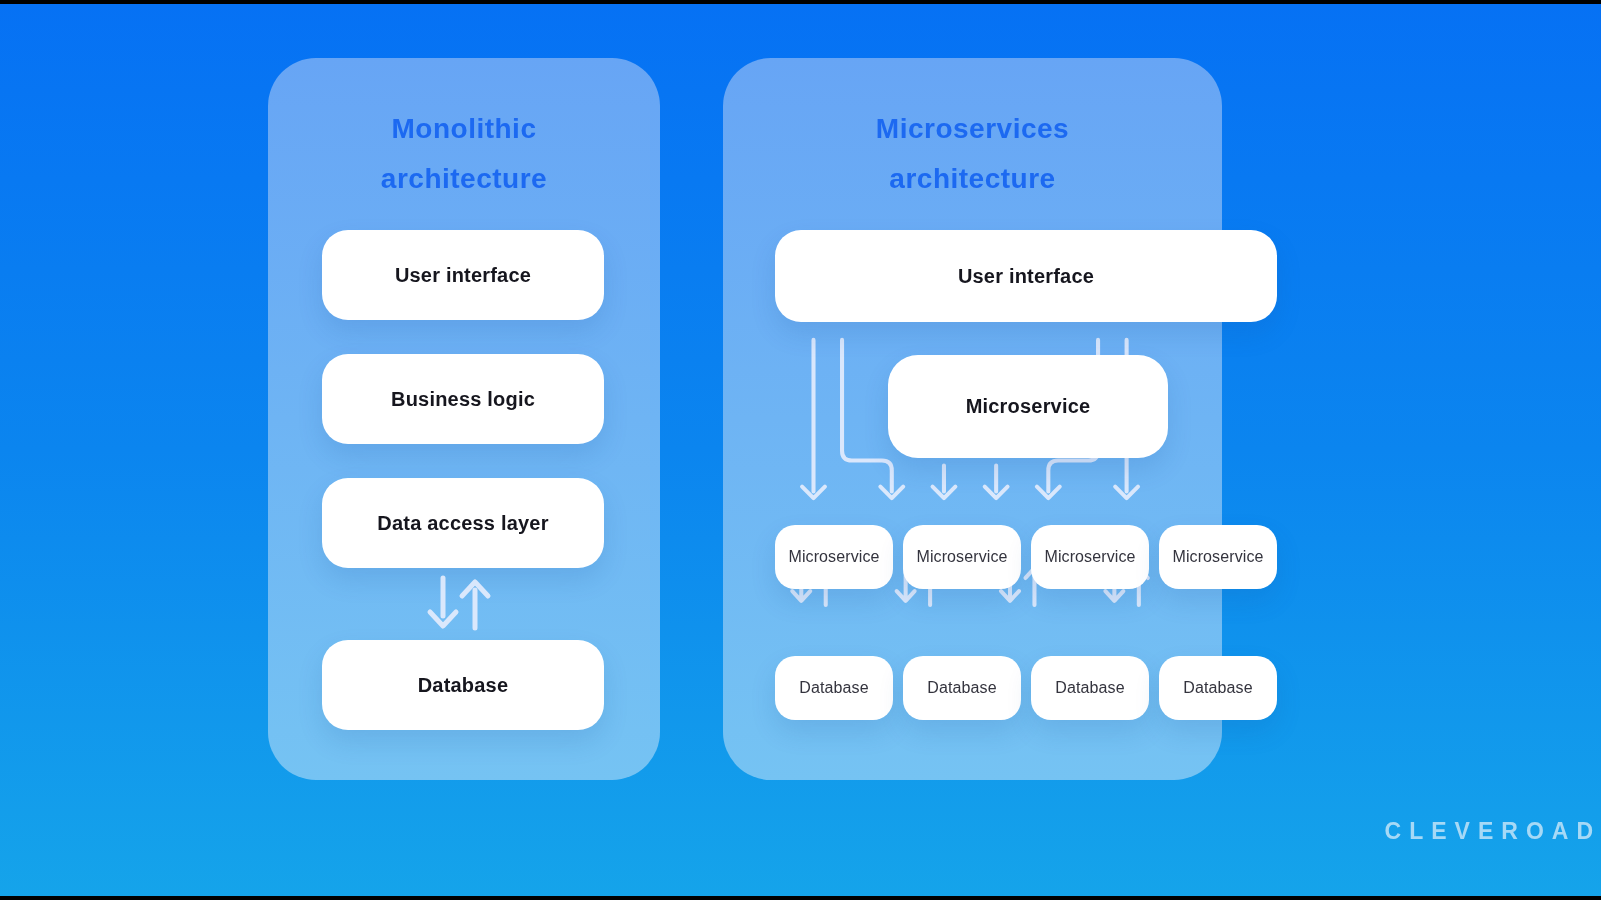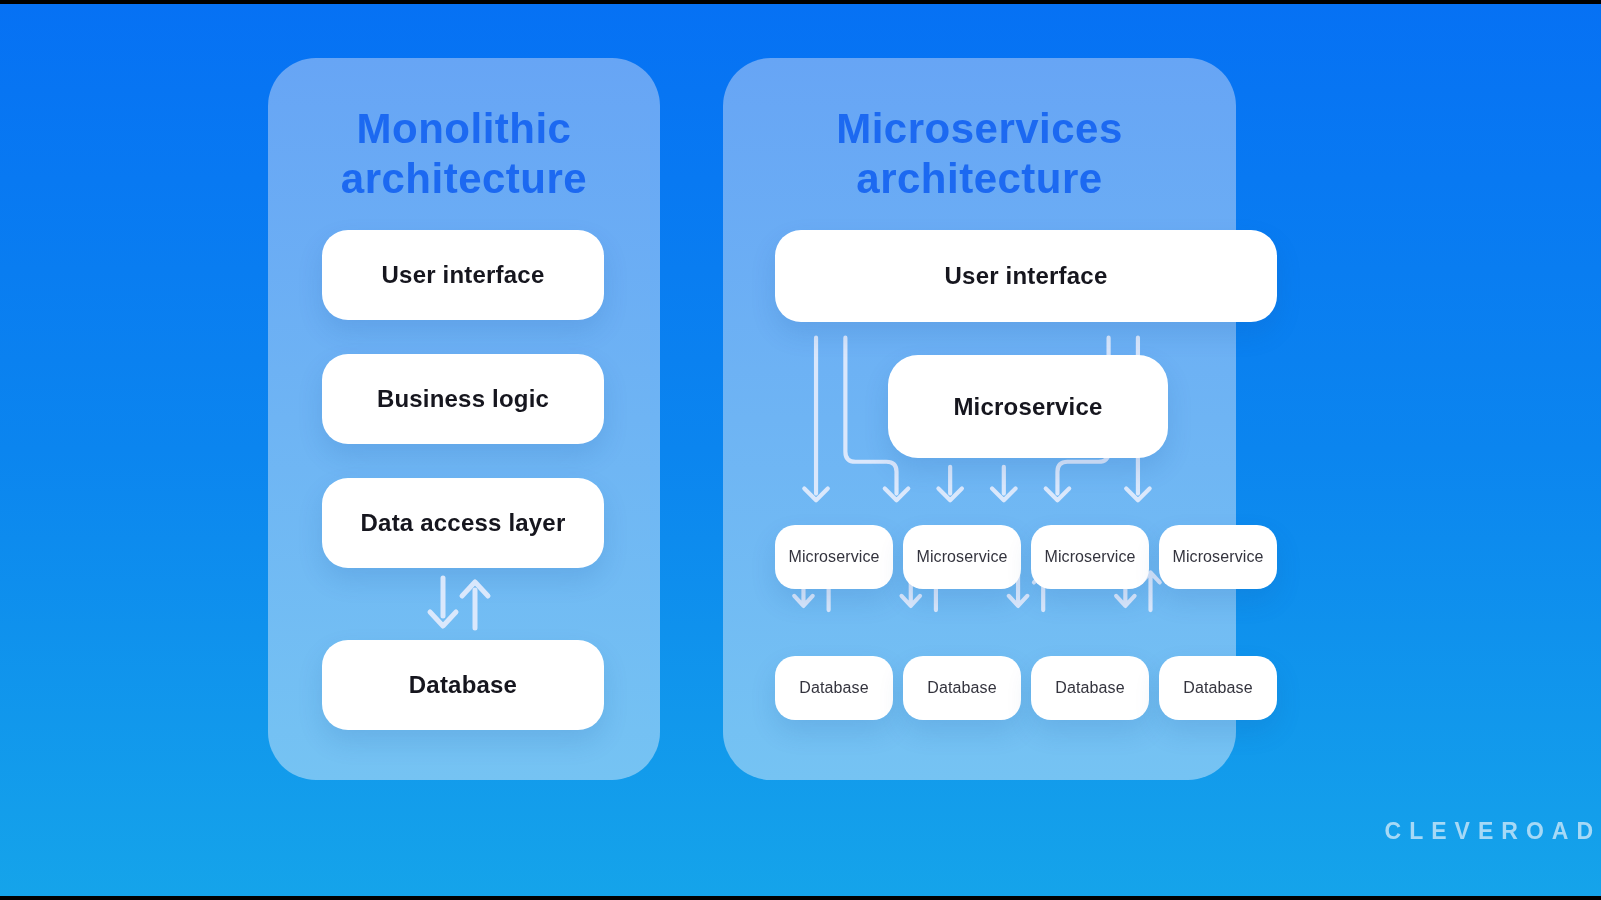--- a/index.html
+++ b/index.html
@@ -10,34 +10,34 @@
   }
   .bar { position:absolute; left:0; width:100%; height:4px; background:var(--letterbox,#000); z-index:5; }
   .bar.top { top:0; }
   .bar.bottom { bottom:0; }
 
   .panel {
     position:absolute; top:58px; height:722px; border-radius:48px;
     background:linear-gradient(180deg, var(--panel-top,#67a5f5) 0%, var(--panel-bottom,#75c3f3) 100%);
   }
   .panel.left-panel  { left:268px; width:392px; }
-  .panel.right-panel { left:723px; width:499px;padding-left:14px; }
+  .panel.right-panel { left:723px; width:499px; }
 
   .panel-title {
     position:absolute; top:46px; left:0; width:100%; margin:0;
     text-align:center; color:var(--title-blue,#1c69f1);
-    font-size:42px; line-height:50px; font-weight:700; letter-spacing:0.5px;
+    font-size:28px; line-height:50px; font-weight:700; letter-spacing:0.5px;
   }
   .panel-title span { display:block; }
 
   .node {
     position:absolute; background:var(--node-fill,#fff); border-radius:26px;
     display:flex; align-items:center; justify-content:center;
     box-shadow:0 12px 26px rgba(21,76,158,0.14);
-    color:var(--node-text-dark,#16161e); font-weight:700; font-size:24px; letter-spacing:0.2px;
+    color:var(--node-text-dark,#16161e); font-weight:700; font-size:20px; letter-spacing:0.2px;
   }
 
   
   .left-panel .node { left:54px; width:282px; height:90px; }
   .lp-ui  { top:172px; }
   .lp-bl  { top:296px; }
   .lp-dal { top:420px; }
   .lp-db  { top:582px; }
 
   

